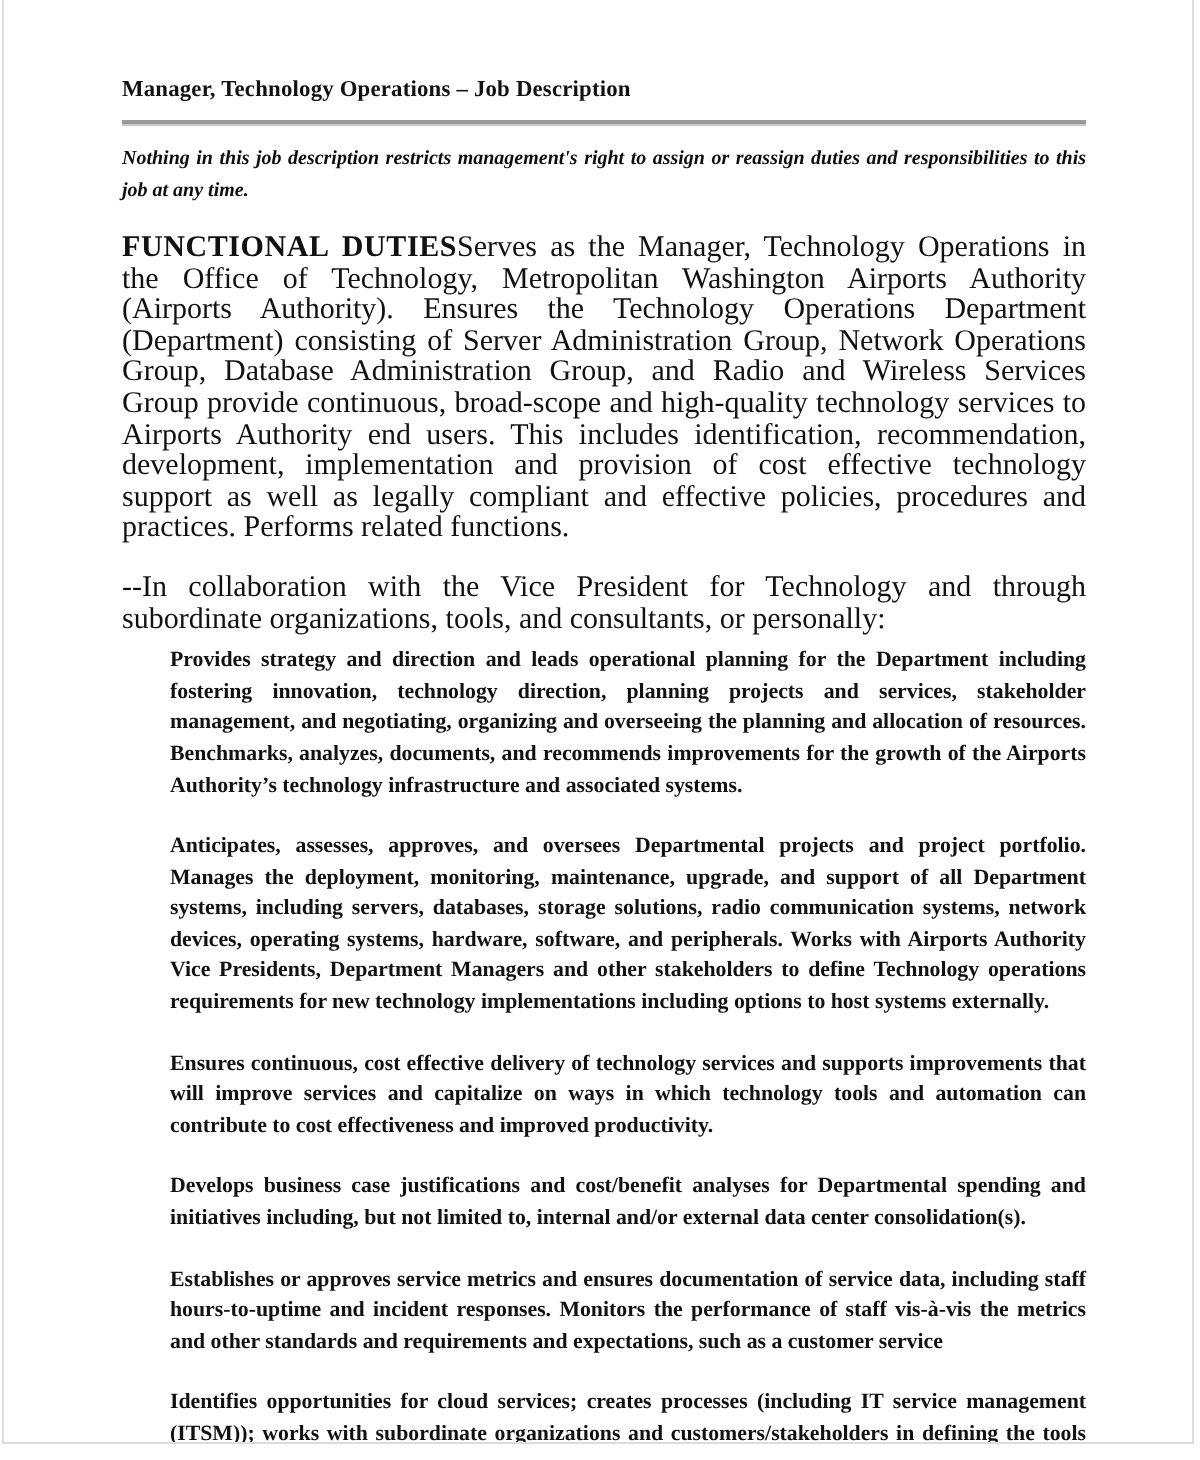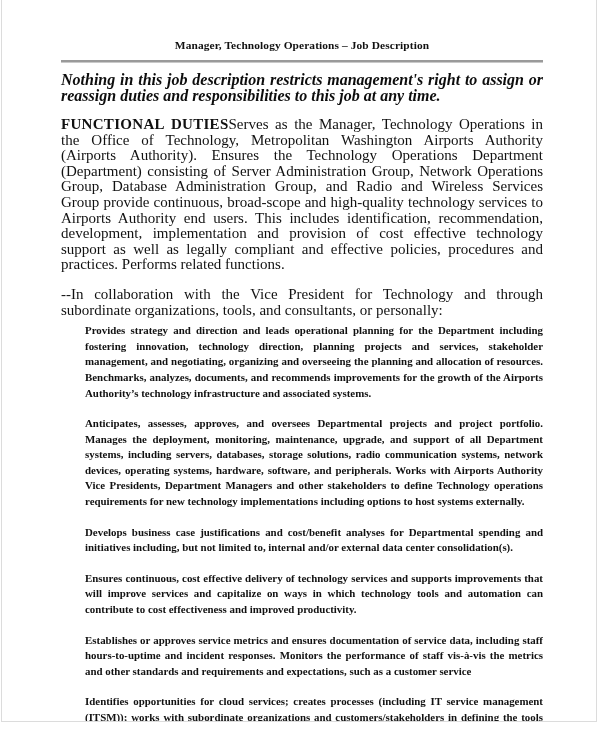--- a/index.html
+++ b/index.html
@@ -24,40 +24,39 @@
     box-sizing: border-box;
     overflow: hidden;
   }
   .page-inner {
     position: absolute;
     left: 59px;
     top: 0;
     width: 482px;
   }
   .doc-title {
-    text-align: center;
     font-weight: bold;
     font-size: 11.4px;
     letter-spacing: 0.1px;
     color: #111111;
     margin: 0;
     padding-top: 38px;
     line-height: 14px;
   }
   .title-rule {
     margin-top: 8px;
     height: 2px;
     background: #9a9a9a;
     border-bottom: 1px solid #c9c9c9;
     width: 100%;
   }
   .lead-italic {
     font-style: italic;
     font-weight: bold;
-    font-size: 16px;
+    font-size: 10px;
     line-height: 15.5px;
     text-align: justify;
     color: #0d0d0d;
     margin: 9px 0 0 0;
   }
   .body-par {
     font-size: 15px;
     line-height: 15.6px;
     text-align: justify;
     color: #111111;
@@ -102,20 +101,20 @@
       <span class="lead-word">FUNCTIONAL DUTIES</span><span>Serves as the Manager, Technology Operations in the Office of Technology, Metropolitan Washington Airports Authority (Airports Authority).  Ensures the Technology Operations Department (Department) consisting of Server Administration Group, Network Operations Group, Database Administration Group, and Radio and Wireless Services Group provide continuous, broad-scope and high-quality technology services to Airports Authority end users.  This includes identification, recommendation, development, implementation and provision of cost effective technology support as well as legally compliant and effective policies, procedures and practices. Performs related functions.</span>
     </p>
 
     <p class="body-par">--In collaboration with the Vice President for Technology and through subordinate organizations, tools, and consultants, or personally:</p>
 
     <div class="spacer-before-list"></div>
 
     <div class="indent-block">
       <p class="indent-par">Provides strategy and direction and leads operational planning for the Department including fostering innovation, technology direction, planning projects and services, stakeholder management, and negotiating, organizing and overseeing the planning and allocation of resources. Benchmarks, analyzes, documents, and recommends improvements for the growth of the Airports Authority’s technology infrastructure and associated systems.</p>
       <p class="indent-par">Anticipates, assesses, approves, and oversees Departmental projects and project portfolio. Manages the deployment, monitoring, maintenance, upgrade, and support of all Department systems, including servers, databases, storage solutions, radio communication systems, network devices, operating systems, hardware, software, and peripherals.  Works with Airports Authority Vice Presidents, Department Managers and other stakeholders to define Technology operations requirements for new technology implementations including options to host systems externally.</p>
+      <p class="indent-par">Ensures continuous, cost effective delivery of technology services and supports improvements that will improve services and capitalize on ways in which technology tools and automation can contribute to cost effectiveness and improved productivity.</p>
       <p class="indent-par">Develops business case justifications and cost/benefit analyses for Departmental spending and initiatives including, but not limited to, internal and/or external data center consolidation(s).</p>
-      <p class="indent-par">Ensures continuous, cost effective delivery of technology services and supports improvements that will improve services and capitalize on ways in which technology tools and automation can contribute to cost effectiveness and improved productivity.</p>
       <p class="indent-par">Establishes or approves service metrics and ensures documentation of service data, including staff hours-to-uptime and incident responses.  Monitors the performance of staff vis-à-vis the metrics and other standards and requirements and expectations, such as a customer service</p>
       <p class="indent-par">Identifies opportunities for cloud services; creates processes (including IT service management (ITSM)); works with subordinate organizations and customers/stakeholders in defining the tools and processes that will enable service delivery in the cloud.</p>
     </div>
 
   </div>
 </div>
 
 </body></html>

